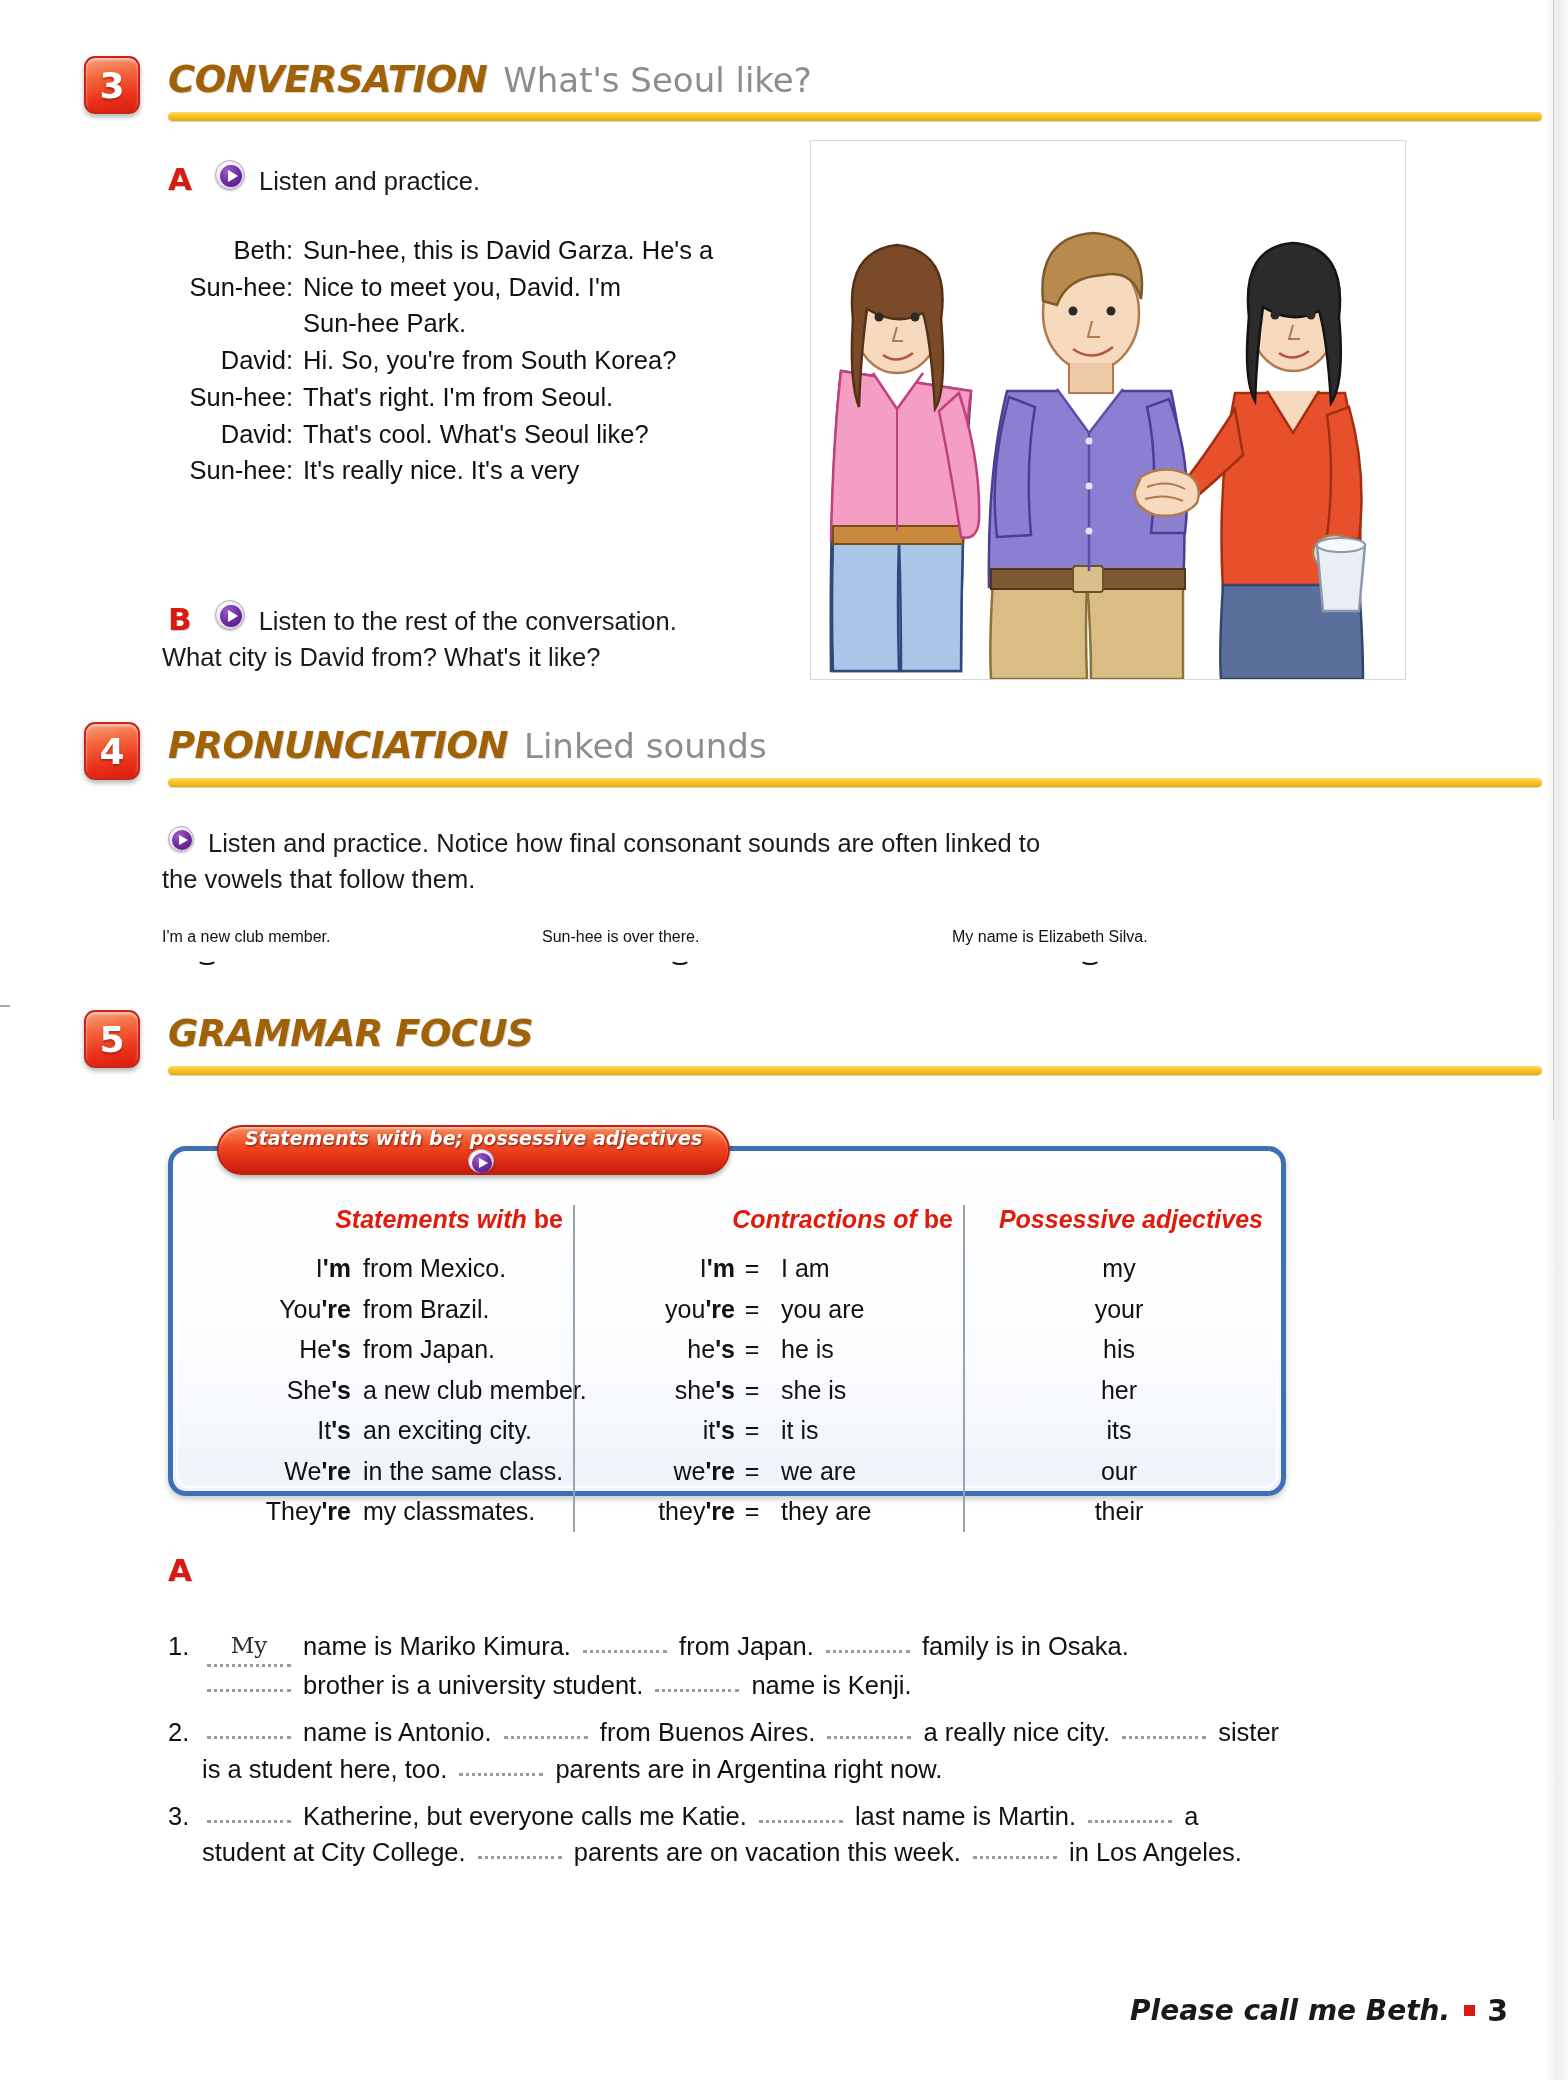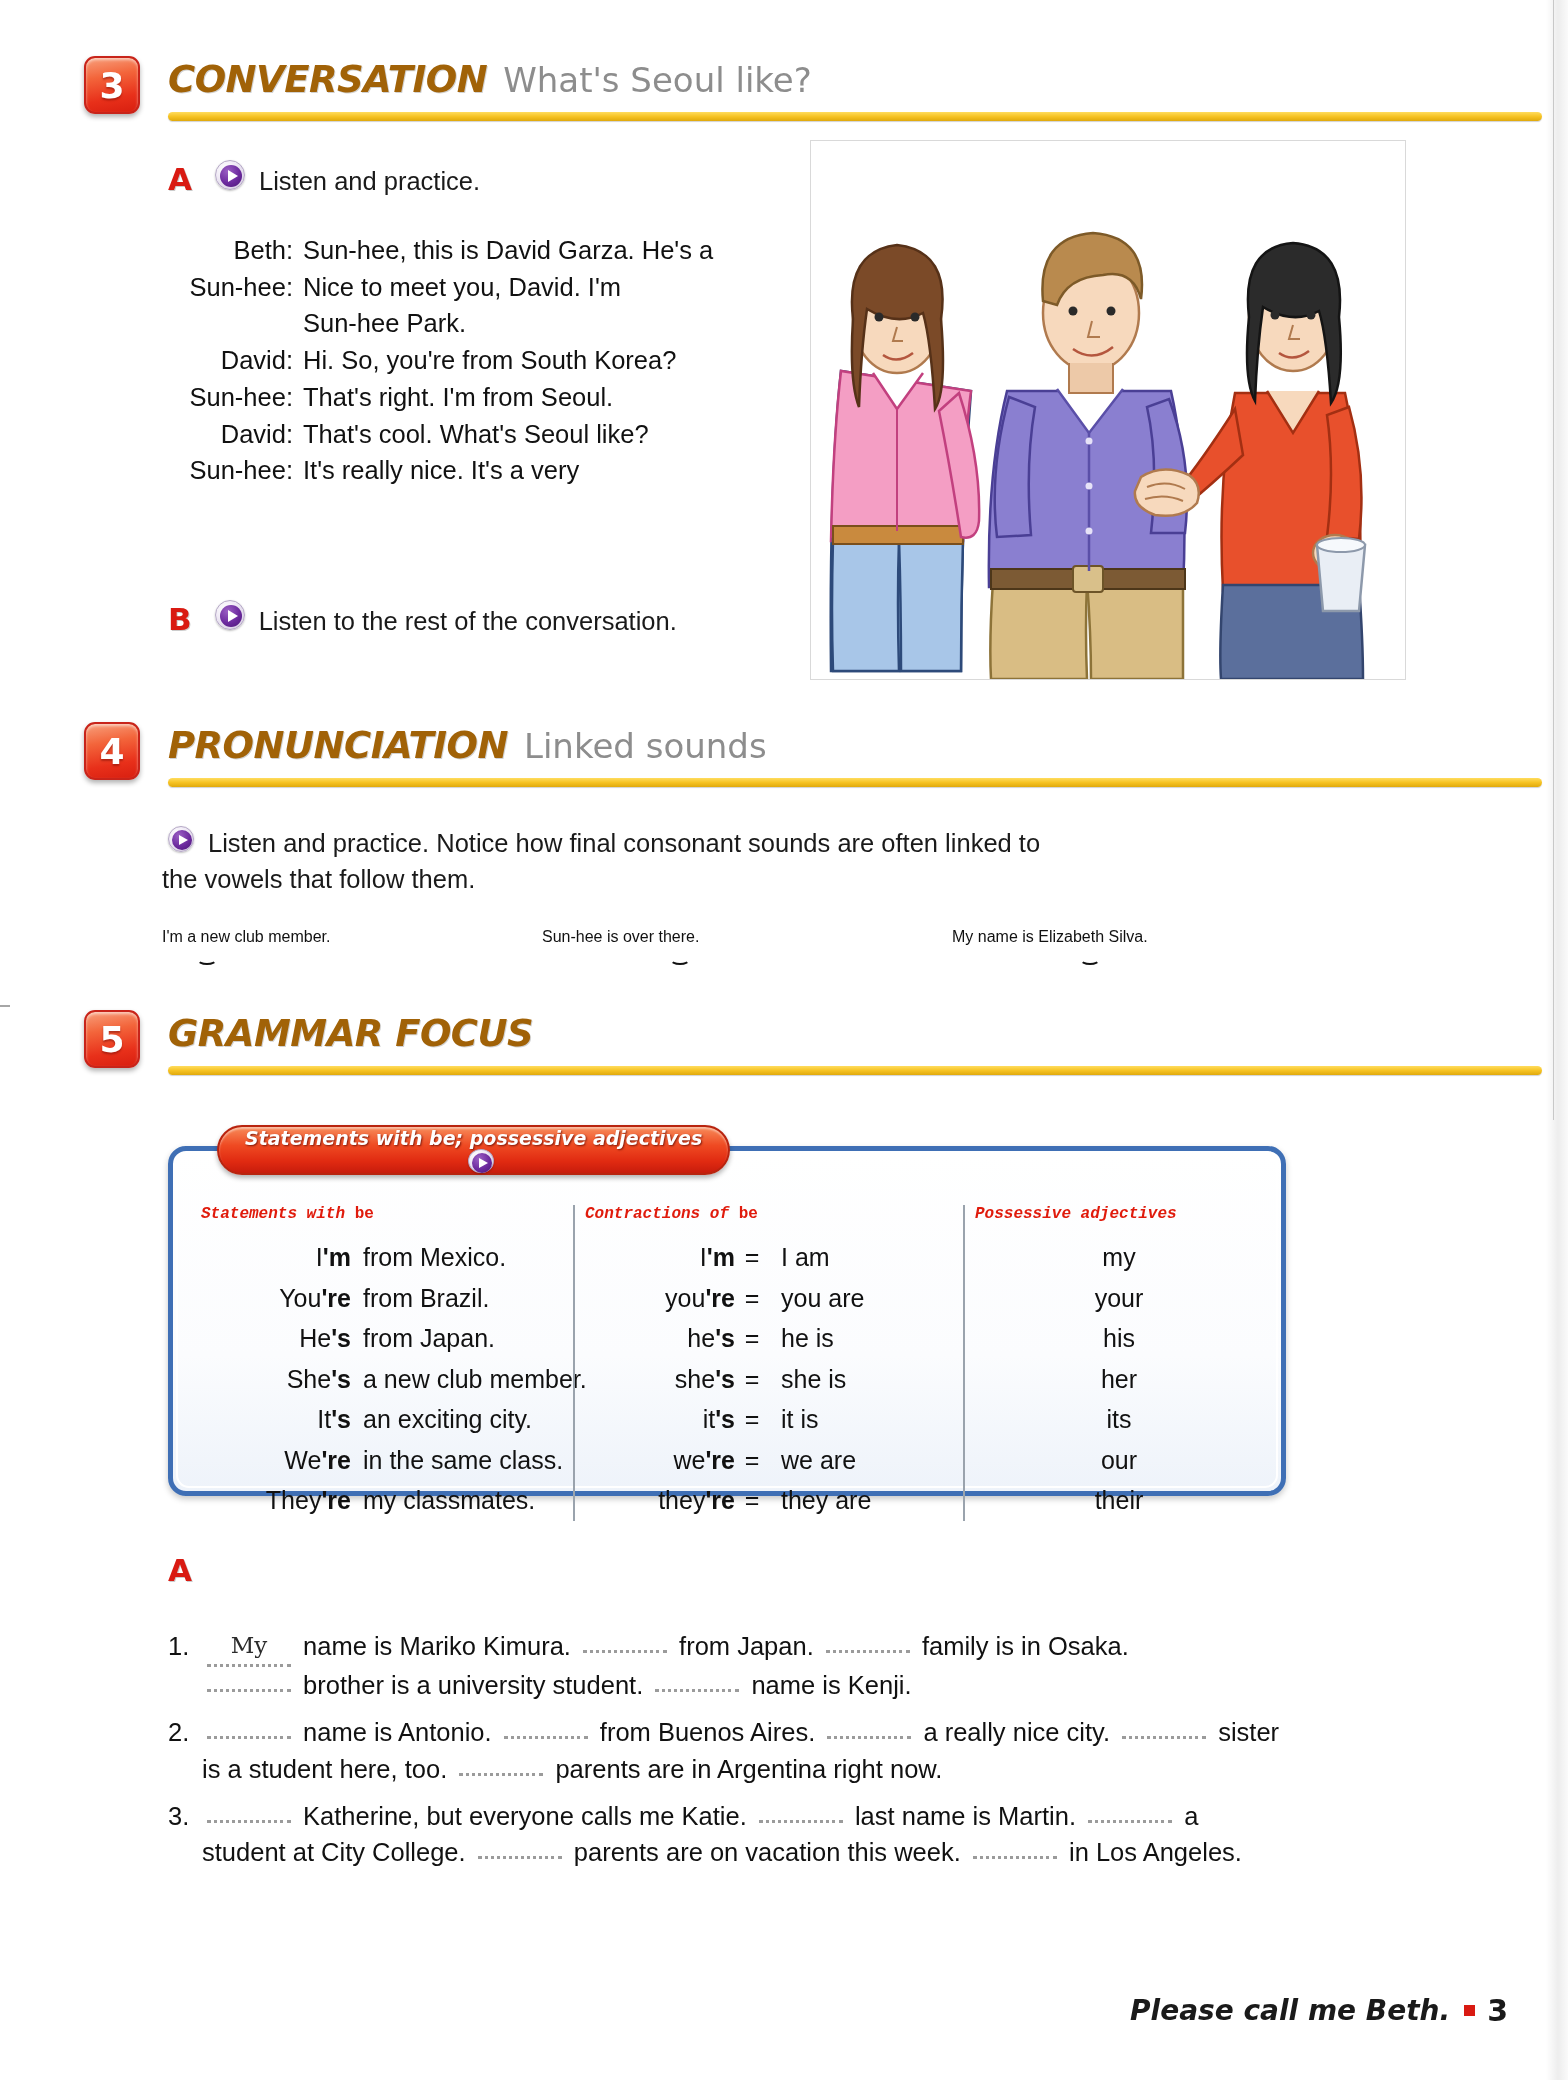--- a/index.html
+++ b/index.html
@@ -146,23 +146,23 @@
     text-shadow: 1px 1px 2px rgba(110,15,5,0.85);
     white-space: nowrap;
     z-index: 5;
     flex-direction: column;
   }
   .gbox-title .audio-icon { margin-left: 14px; }
   .gcols { position: absolute; display: flex; }
   .gcol { position: relative; }
   .gcol + .gcol { border-left: 2px solid #9aa3ad; }
   .gcol-head {
-    font-family: Liberation Mono, monospace;
-    font-weight: bold; font-style: italic; font-size: 16px;
-    color: #e01b0c; text-align: left; margin-bottom: 14px;
+    font-family: Liberation Sans, sans-serif;
+    font-weight: bold; font-style: italic; font-size: 25px;
+    color: #e01b0c; text-align: right; margin-bottom: 14px;
   }
   .gcol-head .plain { font-style: normal; }
   .grow { display: flex; font-size: 25px; line-height: 1.62; white-space: nowrap; }
   .g-a { text-align: right; flex: none; }
   .g-b { text-align: left; flex: none; padding-left: 12px; }
   .g-eq { width: 34px; text-align: center; flex: none; }
   .bold { font-weight: bold; }
   .gcol-c { text-align: center; font-size: 25px; line-height: 1.62; }
 
   
@@ -349,20 +349,21 @@
       </g>
     </svg>
   </div>
 
   <div style="position:absolute; left:168px; top:600px; width:640px;">
     <div class="ex-intro">
       <span class="ltr">B</span>
       <span class="audio-icon" style="margin-left:12px;"></span>
       <span class="body-txt" style="margin-left:14px;">Listen to the rest of the conversation.</span>
     </div>
+    <div class="body-txt" style="margin-top:2px; margin-left:-6px;">What city is David from? What's it like?</div>
   </div>
 
   <div class="section" style="left:84px; top:722px; width:1400px;">
     <div class="sec-head">
       <div class="sec-num">4</div>
       <div class="sec-title-row">
         <span class="sec-title">PRONUNCIATION</span><span class="sec-sub">Linked sounds</span>
       </div>
       <div class="sec-rule" style="top:56px; width:1374px;"></div>
     </div>

